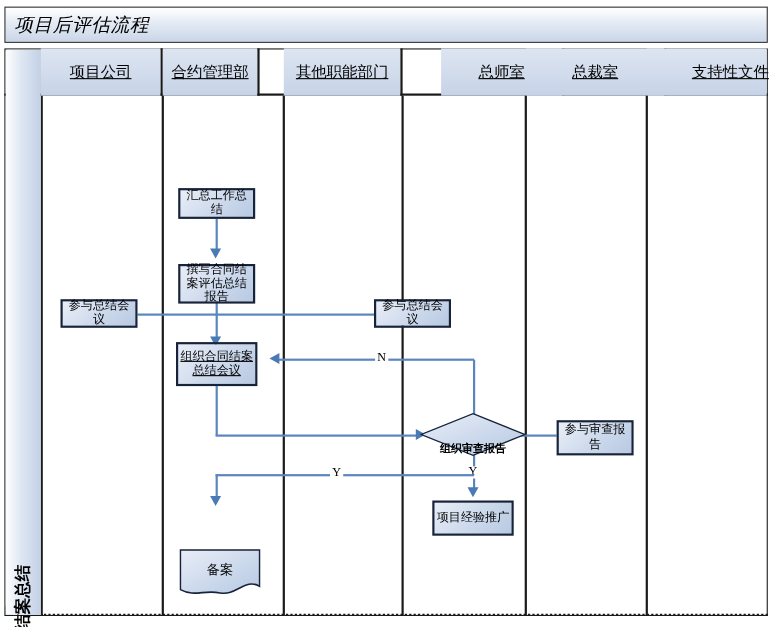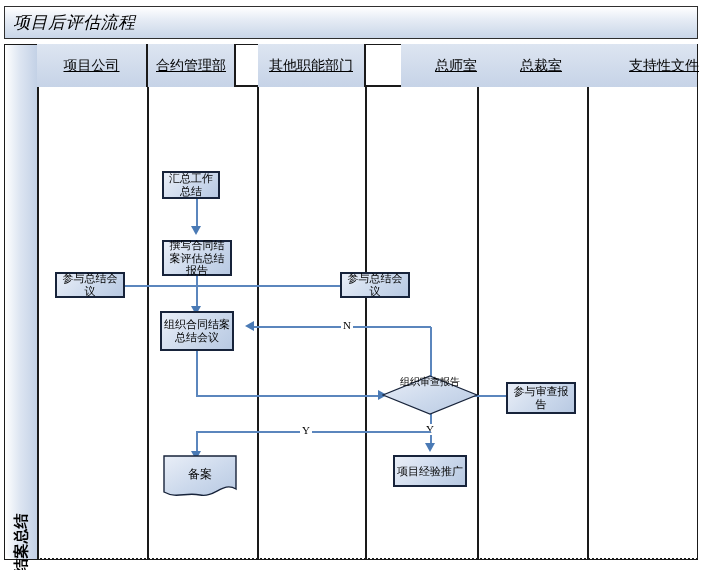--- a/index.html
+++ b/index.html
@@ -137,31 +137,33 @@
   .node.thick { border-width: 2px; }
 
   .node-doc {
     position: absolute;
     display: flex;
     align-items: center;
     justify-content: center;
     text-align: center;
     font-size: 12px;
     color: #000;
+    margin-top: 44px;
   }
   .node-doc svg { position: absolute; left: 0; top: 0; }
   .node-doc span { position: relative; z-index: 2; margin-top: -6px; }
 
   .node-diamond {
     position: absolute;
     display: flex;
-    align-items: flex-start;
+    align-items: flex-end;
     justify-content: center;
     font-size: 10px;
     color: #000;
+    font-weight: bold;
   }
   .node-diamond svg { position: absolute; left: 0; top: 0; }
   .node-diamond span { position: relative; z-index: 2; white-space: nowrap; }
 
   
   .conn-h {
     position: absolute;
     height: 1.5px;
     background: #5b86bd;
   }
@@ -251,29 +253,29 @@
 
   <div class="conn-v" style="left:430px; top:411px; height:35px;"></div>
   <div class="arrow down" style="left:425px; top:443px;"></div>
   <div class="conn-label" style="left:424px; top:424px;">Y</div>
 
   <div class="conn-h" style="left:196px; top:431px; width:235px;"></div>
   <div class="conn-v" style="left:196px; top:431px; height:24px;"></div>
   <div class="arrow down" style="left:191px; top:451px;"></div>
   <div class="conn-label" style="left:300px; top:425px;">Y</div>
 
-  <div class="node thick" style="left:162px; top:171px; width:58px; height:28px;">汇总工作总结</div>
+  <div class="node thick" style="left:162px; top:171px; width:70px; height:28px;">汇总工作总结</div>
 
   <div class="node thick" style="left:162px; top:240px; width:70px; height:36px;">撰写合同结案评估总结报告</div>
 
   <div class="node thick" style="left:55px; top:272px; width:70px; height:26px;">参与总结会议</div>
 
   <div class="node thick" style="left:340px; top:272px; width:70px; height:26px;">参与总结会议</div>
 
-  <div class="node thick" style="left:160px; top:311px; width:74px; height:40px;">组织合同结案总结会议</div>
+  <div class="node thick" style="left:160px; top:311px; width:74px; height:40px;text-decoration:underline;">组织合同结案总结会议</div>
 
   <div class="node-diamond" style="left:382px; top:375px; width:96px; height:40px;">
     <svg width="96" height="40" viewBox="0 0 96 40">
       <defs>
         <linearGradient id="gd" x1="0" y1="0" x2="1" y2="1">
           <stop offset="0%" stop-color="#e9eef7"></stop>
           <stop offset="55%" stop-color="#ccd9ec"></stop>
           <stop offset="100%" stop-color="#b8c9e2"></stop>
         </linearGradient>
       </defs>

